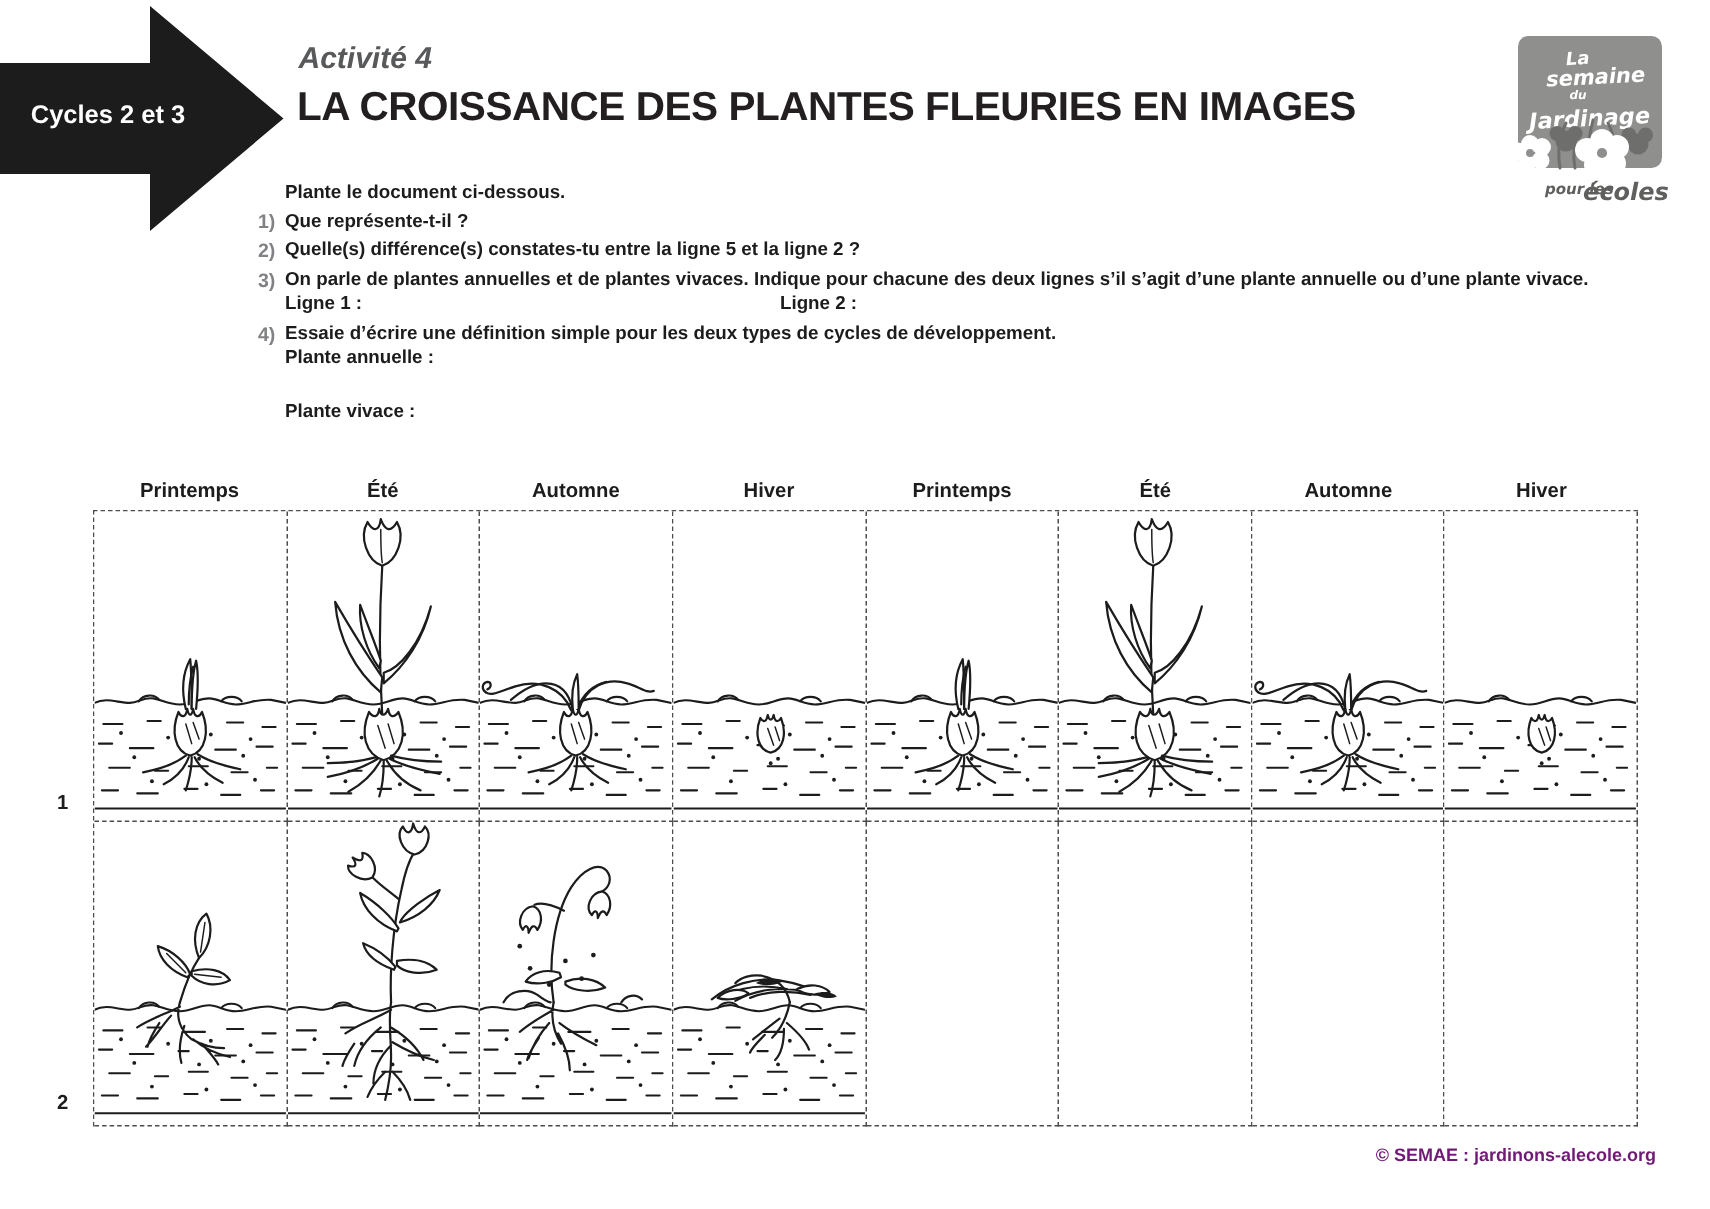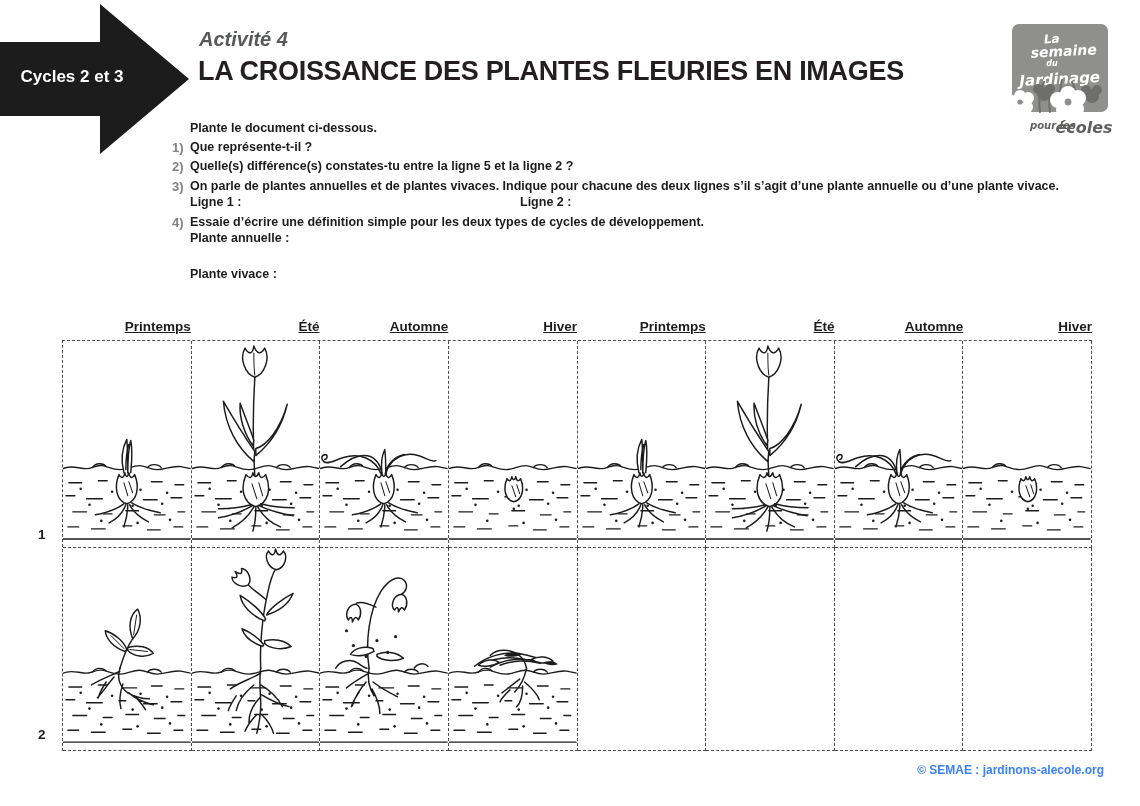--- a/index.html
+++ b/index.html
@@ -30,32 +30,32 @@
   #line-q2 { top:38px; }
   #line-q3 { top:58px; }
   #line-lignes { top:74px; }
   #ligne2 { position:absolute; left:348px; top:0; }
   #line-q4 { top:94px; }
   #line-annuelle { top:110px; }
   #line-vivace { top:146px; }
 
   
   #seasons { position:absolute; left:62px; top:319px; width:1030px; display:grid; grid-template-columns:repeat(8,1fr); }
-  .season { text-align:right; font-size:13.5px; font-weight:bold;text-decoration:underline; }
+  .season { text-align:center; font-size:13.5px; font-weight:bold; }
   #image-grid { position:absolute; left:62px; top:340px; width:1030px; display:grid;
                 grid-template-columns:repeat(8,1fr); grid-template-rows:207px 203px;
                 border-top:1.4px dashed #4d4d4d; border-left:1.4px dashed #4d4d4d; }
   .cell { position:relative; border-right:1.4px dashed #4d4d4d; border-bottom:1.4px dashed #4d4d4d; background:#fff; }
   .cell svg { position:absolute; left:0; top:0; width:100%; height:100%; }
   .row-label { position:absolute; font-size:13.5px; font-weight:bold; color:#1c1c1c; }
   #row-label-1 { left:38px; top:527px; }
   #row-label-2 { left:38px; top:727px; }
 
   
-  #footer-credit { position:absolute; right:36px; top:763px; font-size:12px; font-weight:bold; color:#3b82f6; }
+  #footer-credit { position:absolute; right:36px; top:763px; font-size:12px; font-weight:bold; color:#701a75; }
 
   #svg-defs { position:absolute; width:0; height:0; overflow:hidden; }
 </style>
 </head>
 <body>
 
 <div id="page">
 
   <svg id="badge-arrow" viewBox="0 0 192 156">
     <polygon points="0,40 100,40 100,2 189,77 100,152 100,114 0,114" fill="#1c1c1c"></polygon>

